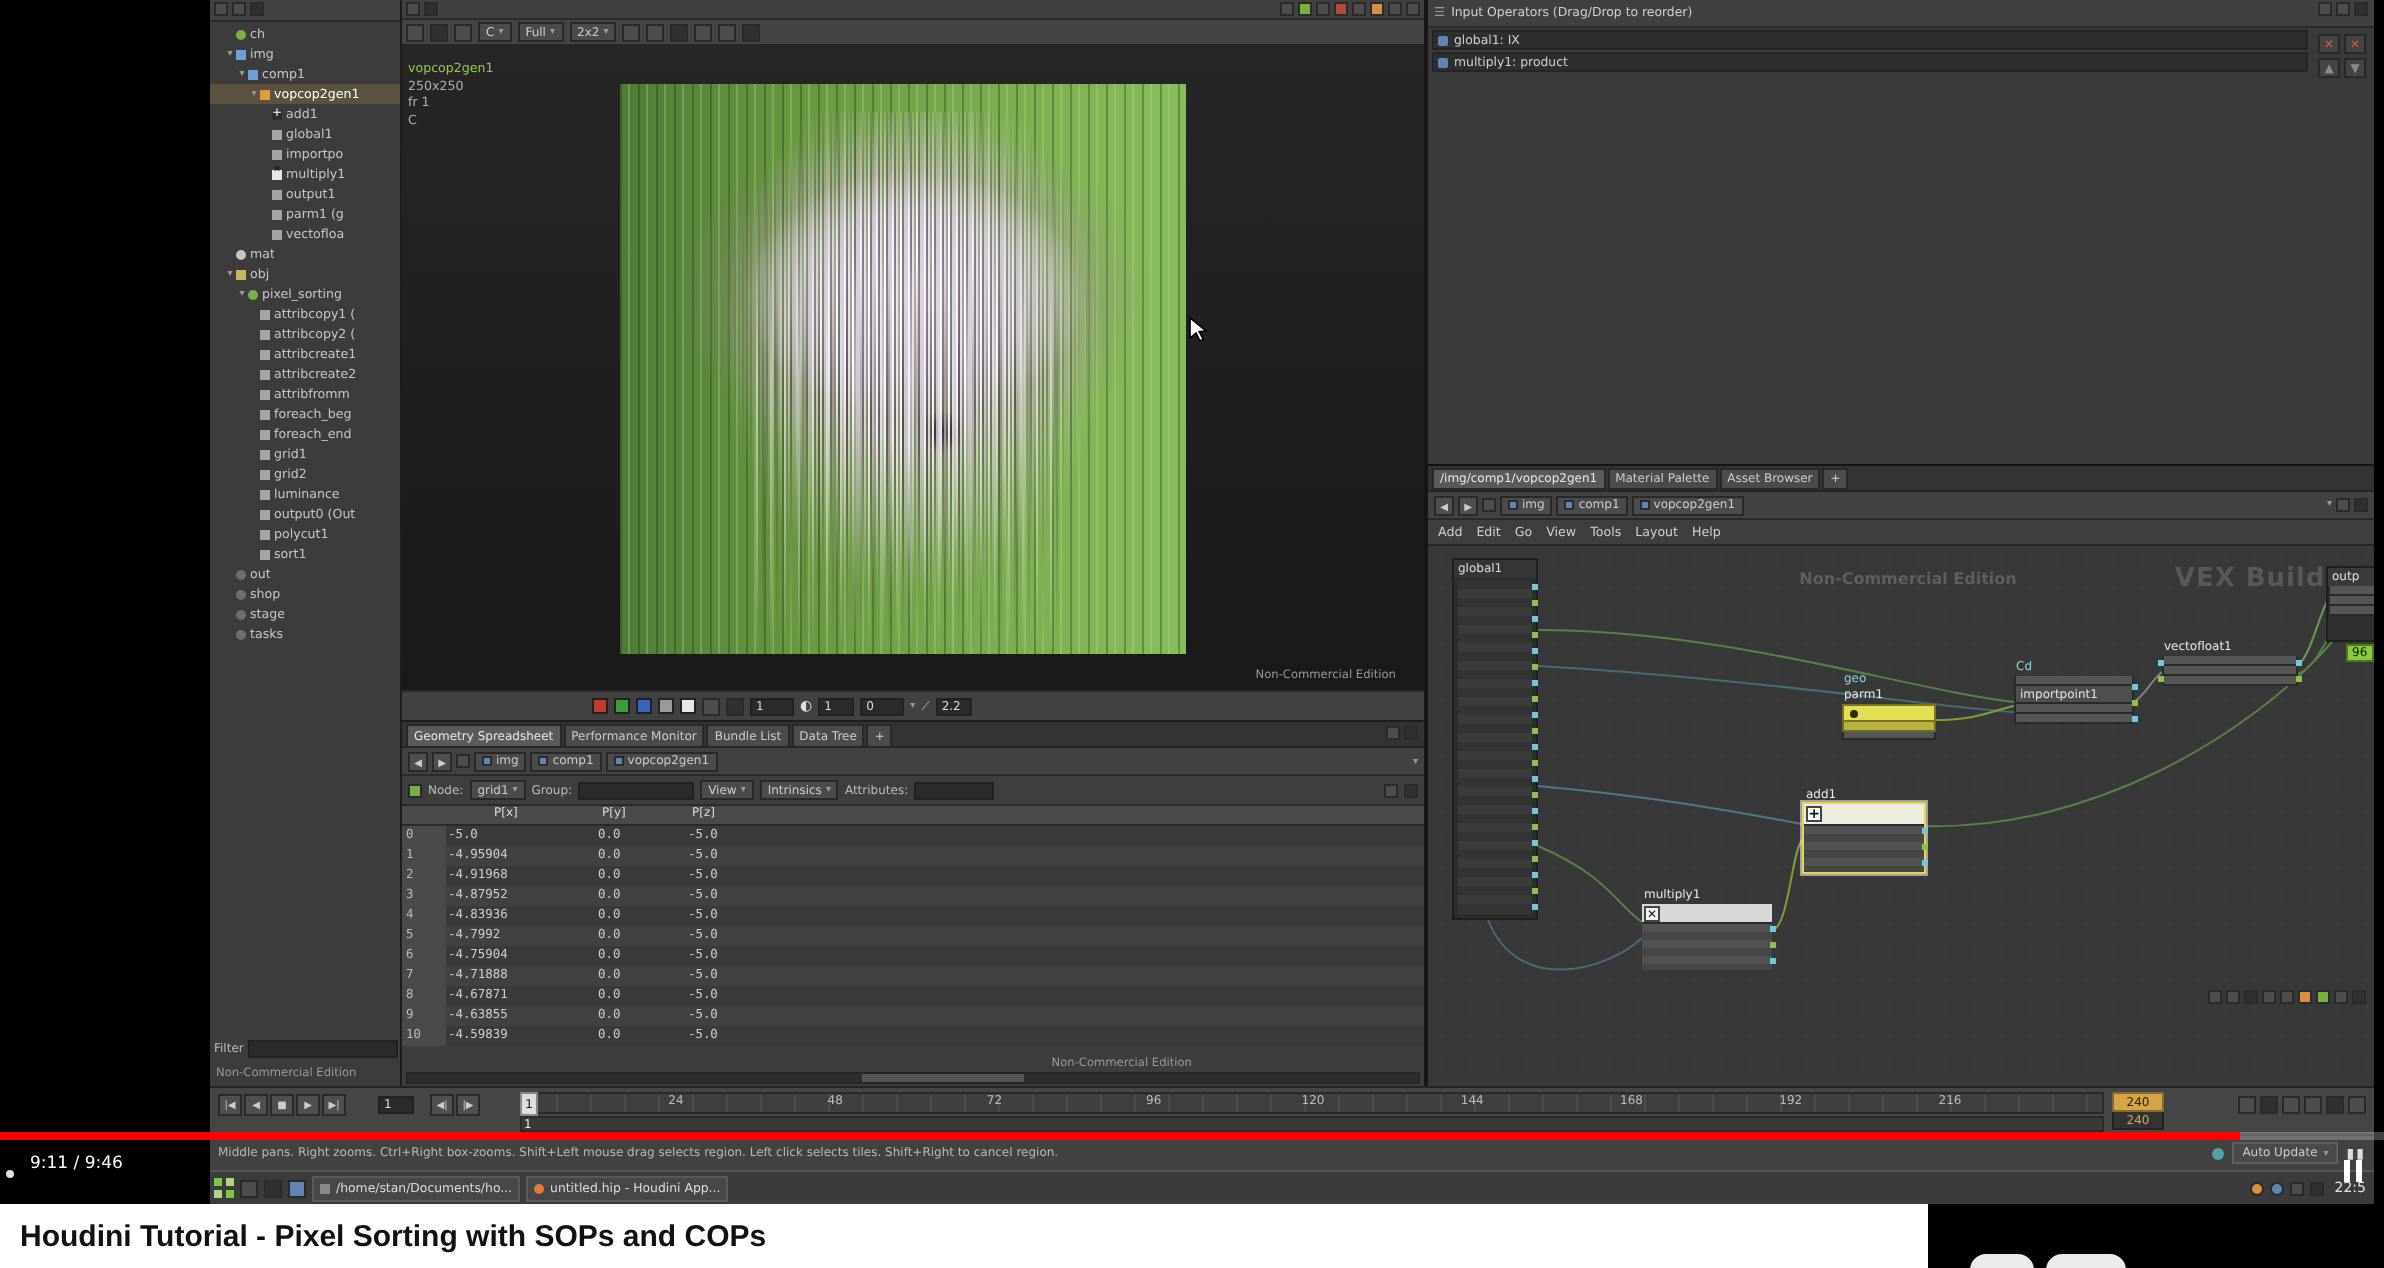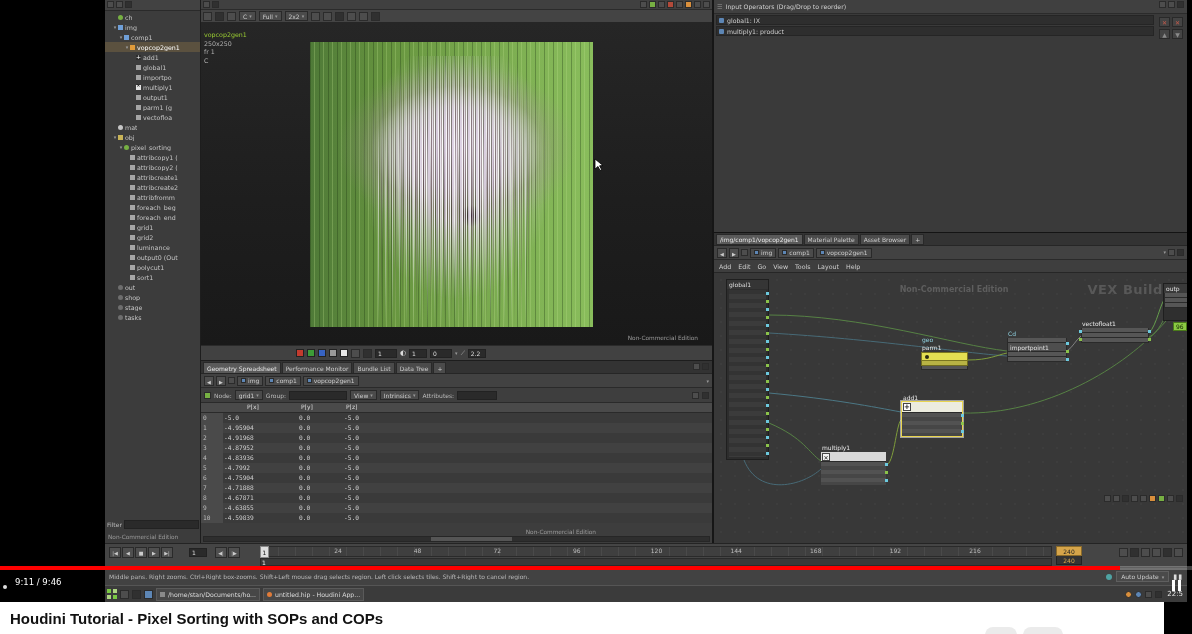--- a/index.html
+++ b/index.html
@@ -180,21 +180,21 @@
 
   
   #progress { position:absolute; left:0; top:566px; width:1192px; height:4px; background:rgba(255,255,255,.25); z-index:50; }
   #progress-fill { height:100%; width:94%; background:#f00; }
   #time-label { position:absolute; left:15px; top:577px; color:#fff; font-size:8.5px; z-index:51; text-shadow:0 1px 1px #000; }
   #pause-btn { position:absolute; left:1172px; top:580px; z-index:51; display:flex; gap:3px; }
   #pause-btn i { width:3px; height:11px; background:#fff; }
   #prev-dot { position:absolute; left:3px; top:585px; width:4px; height:4px; border-radius:50%; background:#ddd; z-index:51; }
 
   
-  #page-bottom { position:absolute; left:0; top:602px; width:1164px; height:32px; background:#fff; }
+  #page-bottom { position:absolute; left:0; top:602px; width:964px; height:32px; background:#fff; }
   #video-title { position:absolute; left:10px; top:8px; font-family:"Liberation Sans",sans-serif; font-size:15px; font-weight:bold; color:#111; }
   .pill { position:absolute; top:25px; height:16px; border-radius:8px; background:#ebebeb; }
 </style>
 </head>
 <body>
 
 <div id="video-area">
   <div id="screen">
 
     <div class="abs" id="tree-panel">

